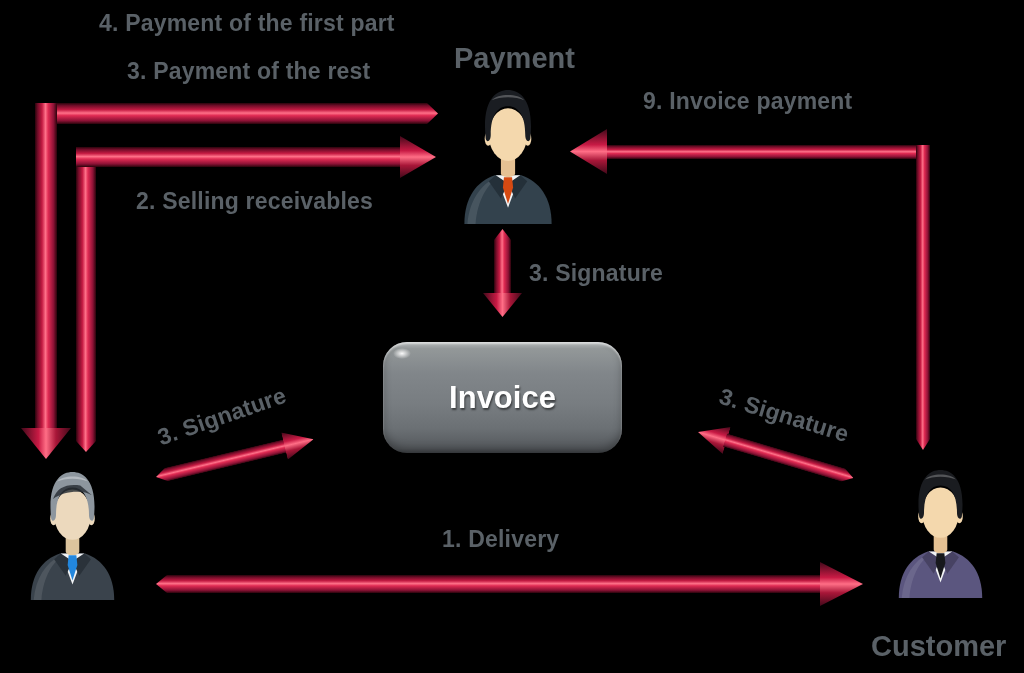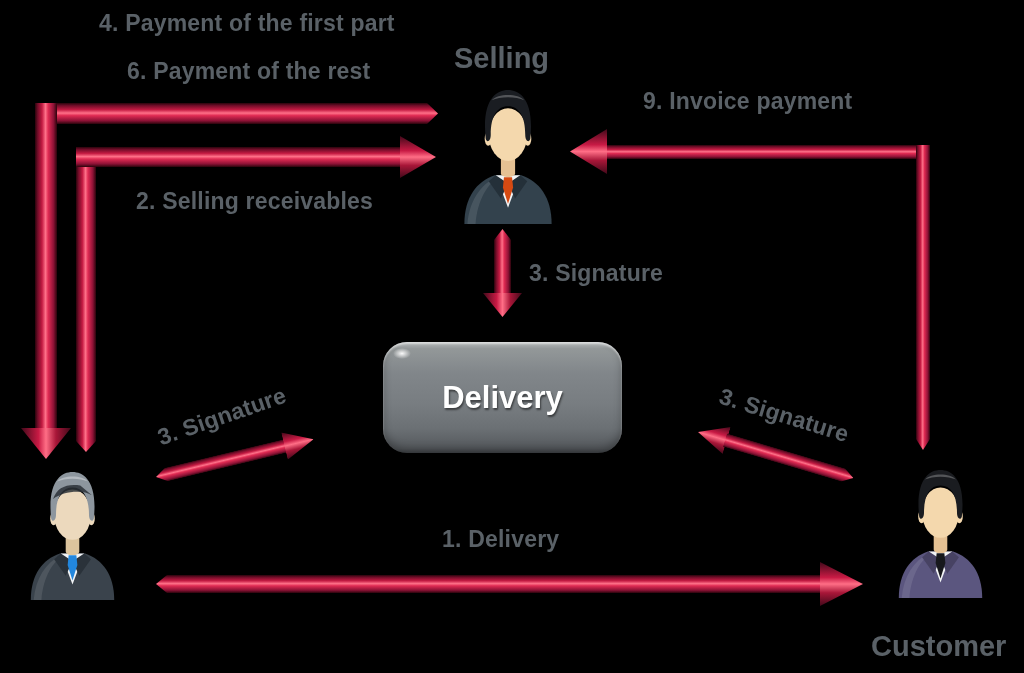--- a/index.html
+++ b/index.html
@@ -85,33 +85,33 @@
     <div class="head head-left" style="left:0;top:-7px;width:30px;height:28px;"></div>
     <div class="bar-h tail-r" style="left:28px;top:0;width:134px;height:14px;"></div>
   </div>
 
   <div class="arrow">
     <div class="bar-h tail-l" style="left:156px;top:575px;width:666px;height:18px;"></div>
     <div class="head head-right" style="left:820px;top:562px;width:43px;height:44px;"></div>
   </div>
 
   <div class="lbl" style="left:99px;top:10px;">4. Payment of the first part</div>
-  <div class="lbl" style="left:127px;top:58px;">6. Payment of the rest</div>
+  <div class="lbl" style="left:127px;top:58px;">3. Payment of the rest</div>
   <div class="lbl" style="left:136px;top:188px;">2. Selling receivables</div>
   <div class="lbl" style="left:643px;top:88px;">9. Invoice payment</div>
   <div class="lbl" style="left:529px;top:260px;">3. Signature</div>
   <div class="lbl rot" style="left:142px;top:403px;transform:rotate(-19deg);">3. Signature</div>
   <div class="lbl rot" style="left:704px;top:402px;transform:rotate(17deg);">3. Signature</div>
   <div class="lbl" style="left:442px;top:526px;">1. Delivery</div>
 
-  <div class="node-lbl" style="left:454px;top:42px;">Selling</div>
+  <div class="node-lbl" style="left:454px;top:42px;">Payment</div>
   <div class="node-lbl" style="left:871px;top:630px;">Customer</div>
 
   <div class="agreement">
-    <div class="line">Delivery</div>
+    <div class="line">Invoice</div>
   </div>
 
   <svg class="person" style="left: 457px; top: 84px; --hair: #1a1d22; --skin: #f4d8ad; --suit: #33424d; --lapel: #243039; --tie: #d64a12;" width="102" height="142" viewBox="0 0 100 140">
     <path d="M7,138 C7,112 19,96 37,90 L63,90 C81,96 93,112 93,138 Z" fill="var(--suit)"></path>
     <path d="M10,138 C12,116 22,100 38,92 L42,91 C30,98 20,114 18,138 Z" fill="#ffffff" opacity="0.10"></path>
     <polygon points="38,90 62,90 50,122" fill="#f2f4f6"></polygon>
     <polygon points="38,90 50,98 43,113 31,96" fill="var(--lapel)"></polygon>
     <polygon points="62,90 50,98 57,113 69,96" fill="var(--lapel)"></polygon>
     <polygon points="46,92 54,92 55,102 50,118 45,102" fill="var(--tie)"></polygon>
     <path d="M43,72 L57,72 L57,88 C57,93 43,93 43,88 Z" fill="#e5c193"></path>

